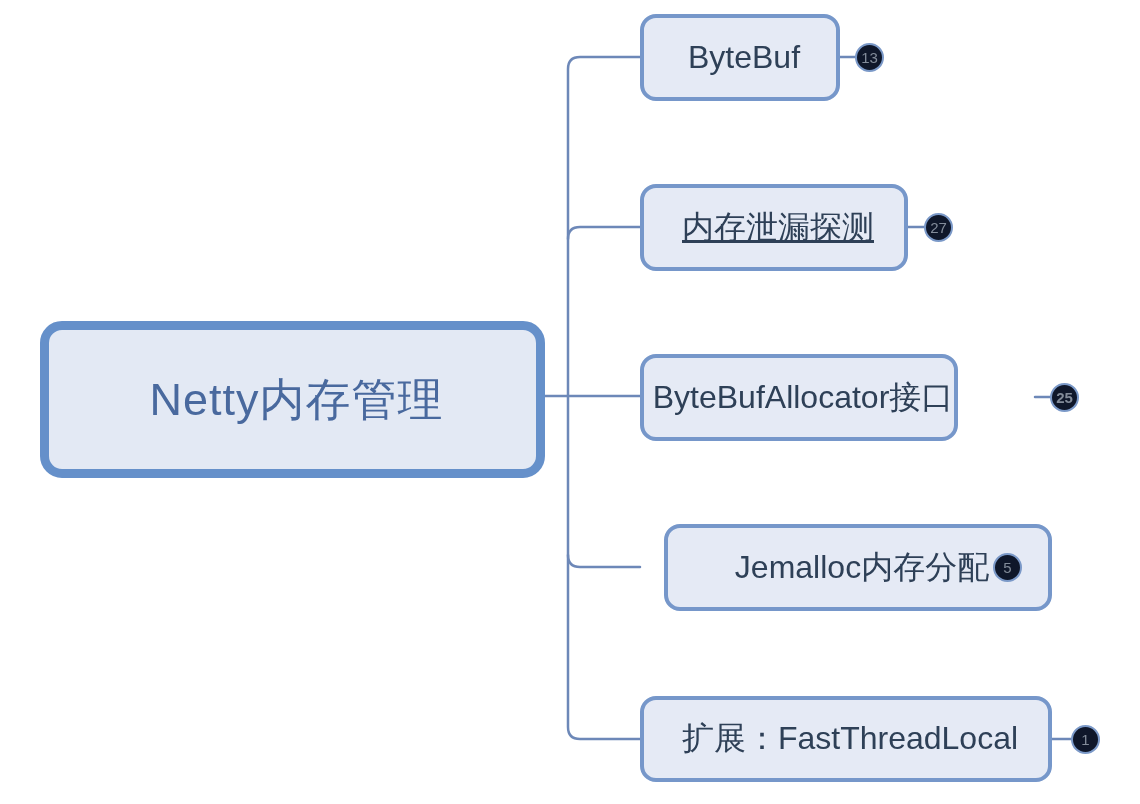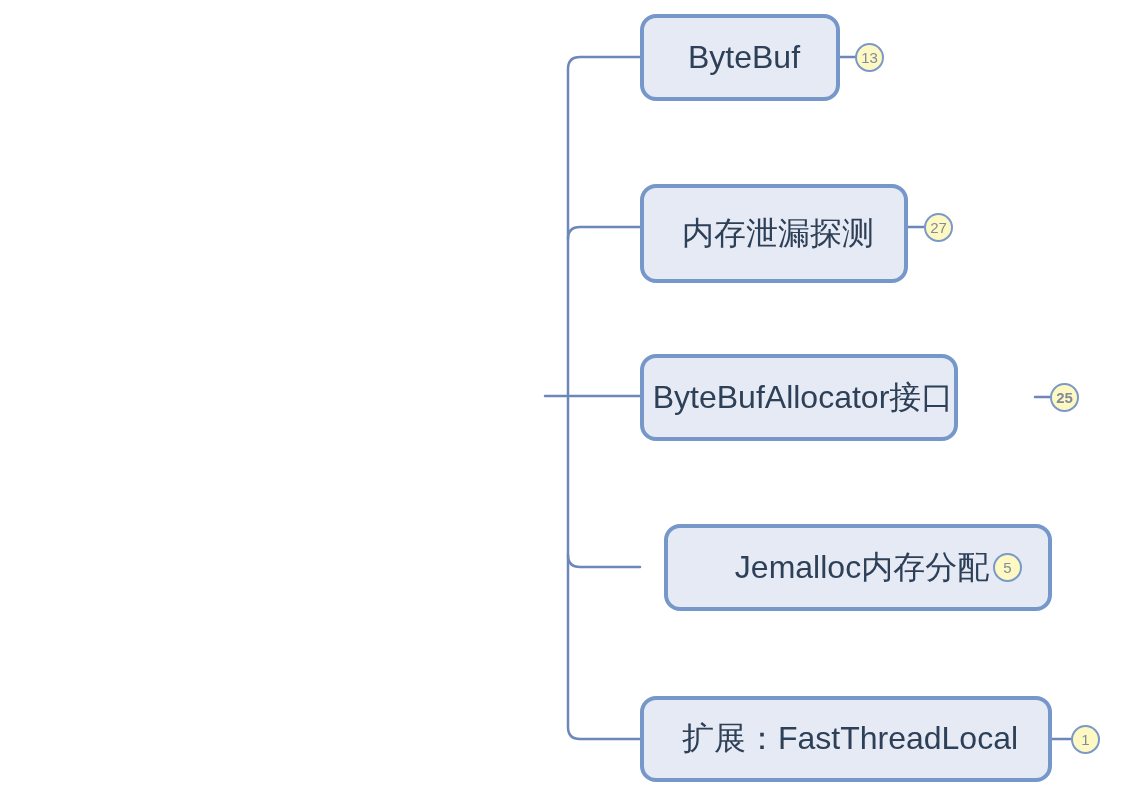--- a/index.html
+++ b/index.html
@@ -52,21 +52,21 @@
     background: var(--child-fill, #e5eaf5);
     border: 4px solid var(--child-border, #7697ca);
     border-radius: 16px;
     color: var(--child-text, #2e4057);
     font-size: 32px;
   }
   .badge {
     position: absolute;
     box-sizing: border-box;
     width: 29px; height: 29px;
-    background: #fef9c3;
+    background: #0f172a;
     border: 2.5px solid var(--badge-border, #7b99c8);
     border-radius: 50%;
     display: flex;
     align-items: center;
     justify-content: center;
     font-size: 15px;
     color: var(--badge-text, #828b99);
     line-height: 1;
   }
   .watermark {
@@ -96,29 +96,32 @@
 
     <path d="M568 555 Q568 567 580 567 H640"></path>
 
     <path d="M840 57 H856"></path>
     <path d="M908 227 H925"></path>
     <path d="M1035 397 H1051"></path>
     <path d="M978 567 H994"></path>
     <path d="M1052 739 H1072"></path>
   </svg>
 
+  <div class="node root-node">
+    <span>Netty内存管理</span>
+  </div>
 
   <div class="node child-node" style="left:640px; top:14px; width:200px; height:87px;">
     <span>ByteBuf</span>
   </div>
   <div class="badge" style="left:855px; top:43px;">
     <span>13</span>
   </div>
 
-  <div class="node child-node" style="left:640px; top:184px; width:268px; height:99px;">
+  <div class="node child-node" style="left:640px; top:184px; width:268px; height:87px;text-decoration:underline;">
     <span>内存泄漏探测</span>
   </div>
   <div class="badge" style="left:924px; top:213px;">
     <span>27</span>
   </div>
 
   <div class="node child-node" style="left:640px; top:354px; width:318px; height:87px;">
     <span>ByteBufAllocator接口</span>
   </div>
   <div class="badge" style="left:1050px; top:383px;font-weight:bold;">

